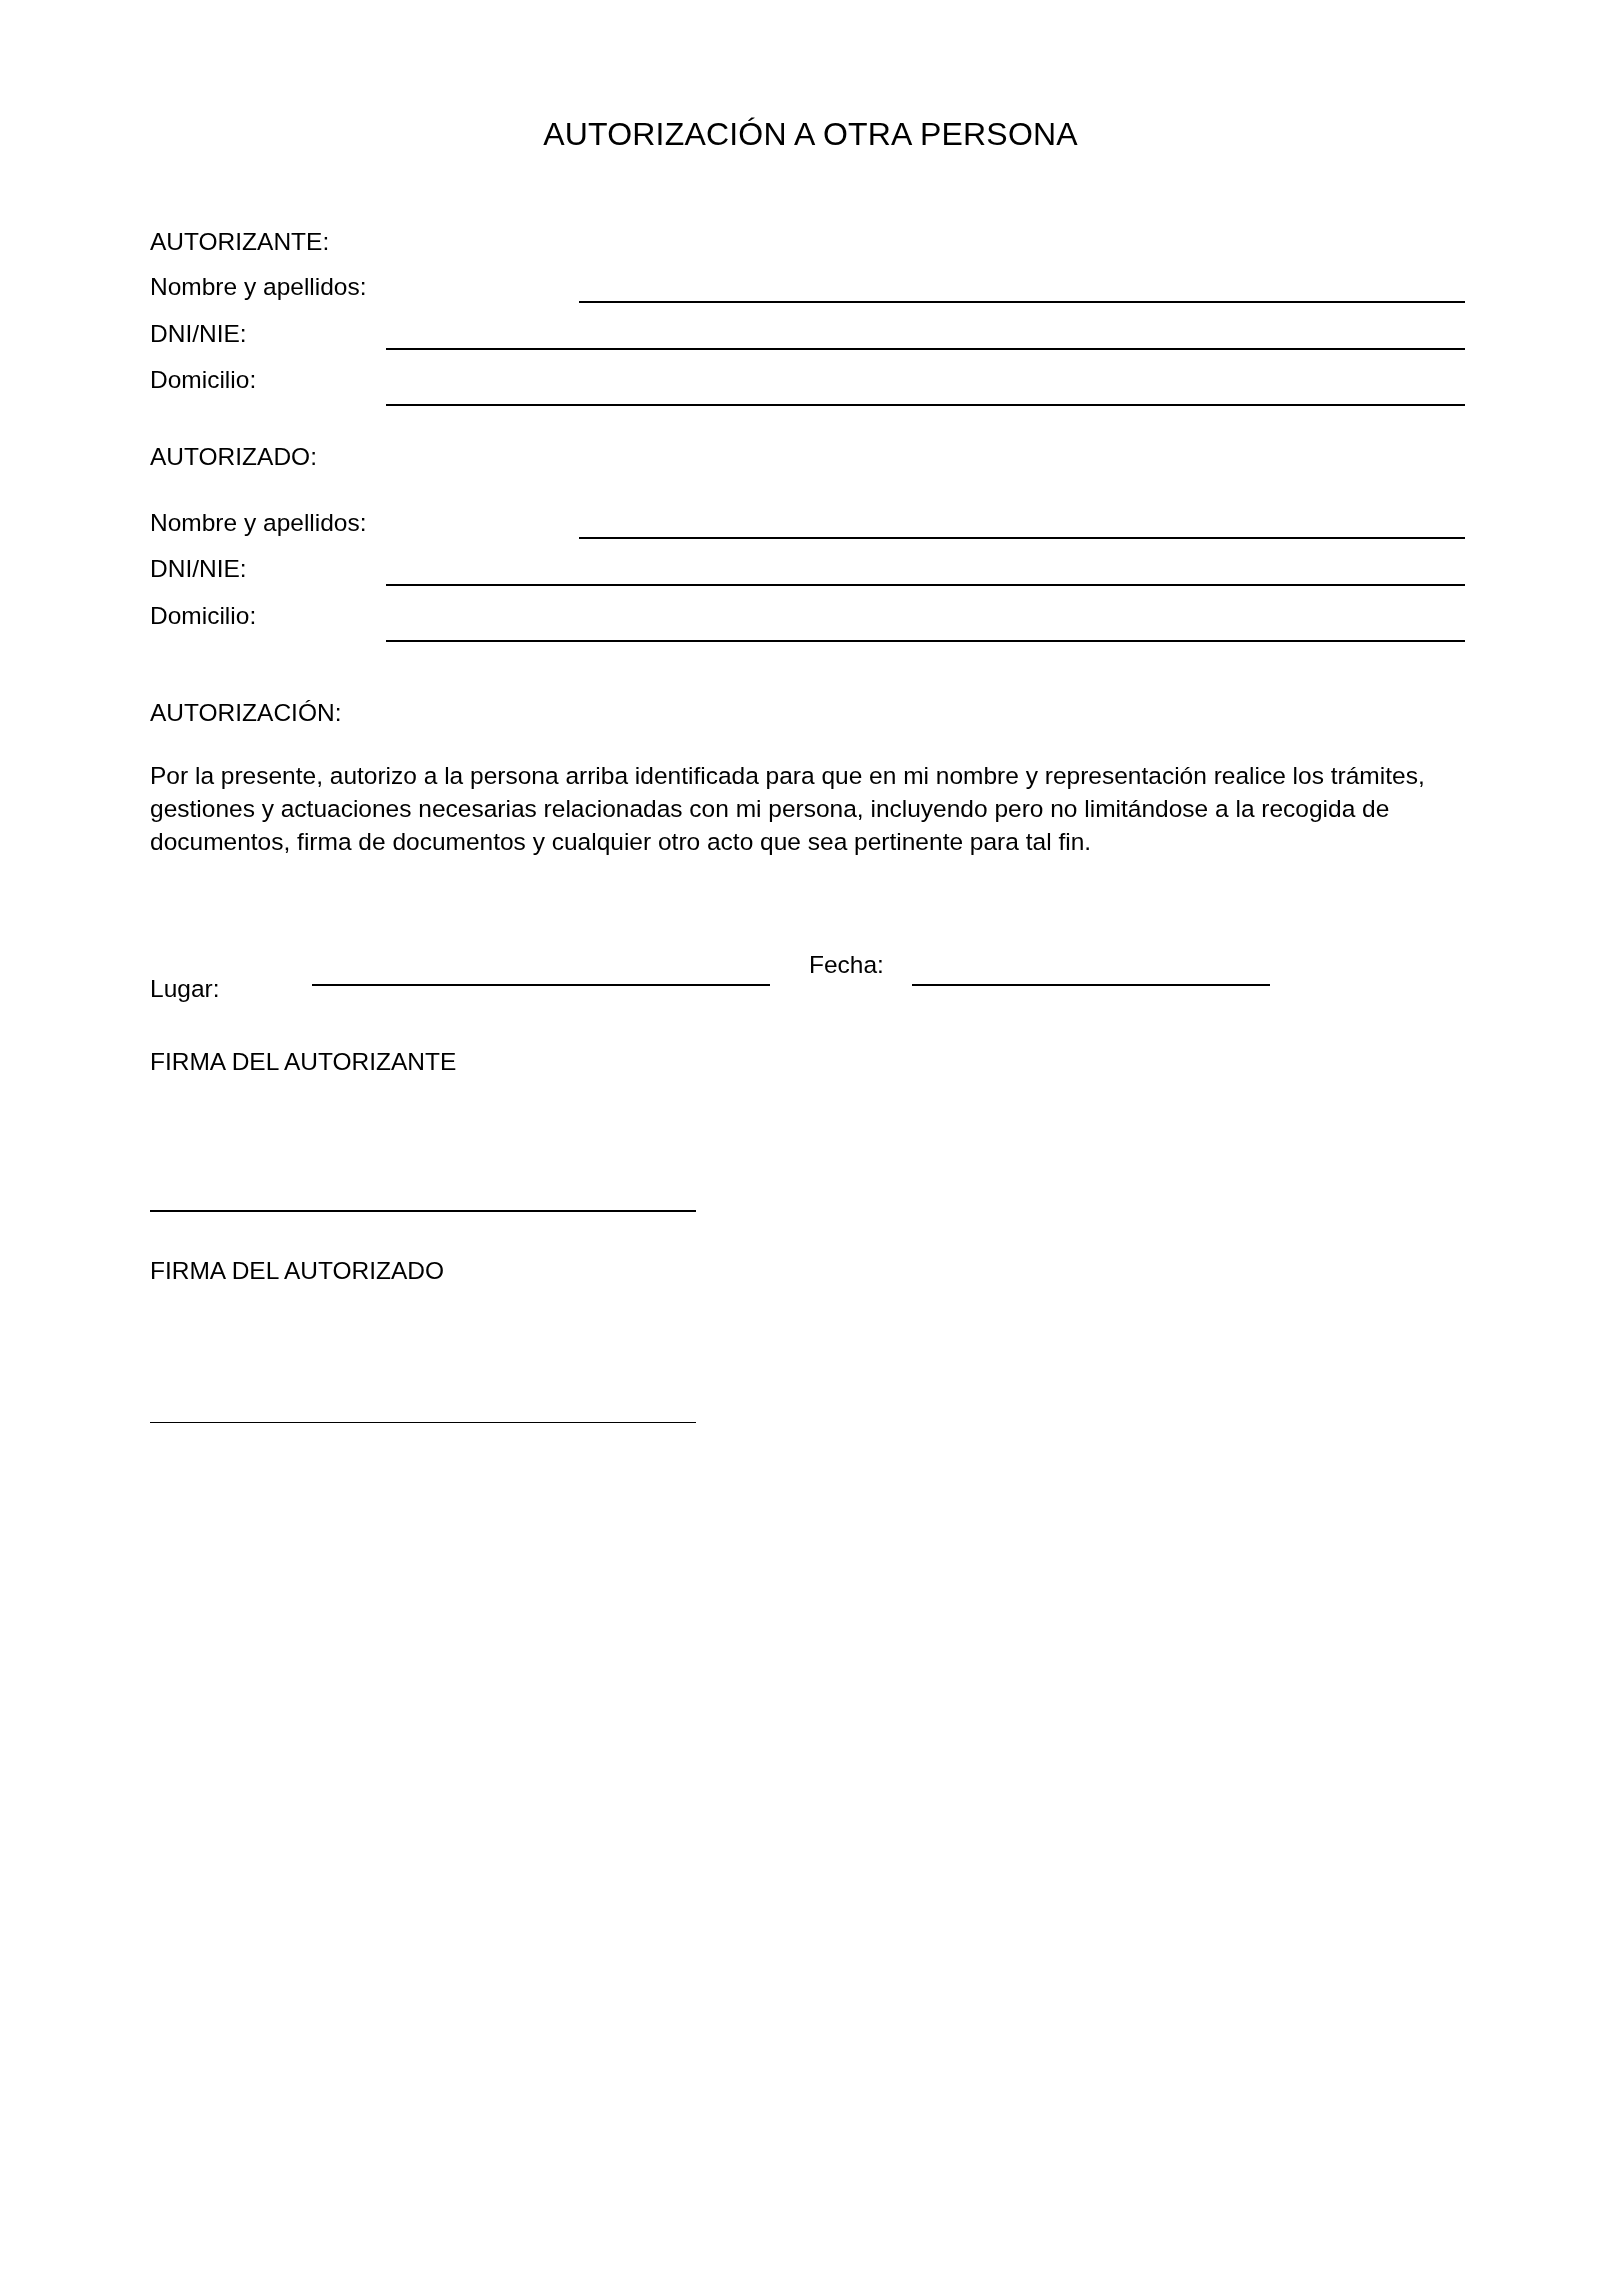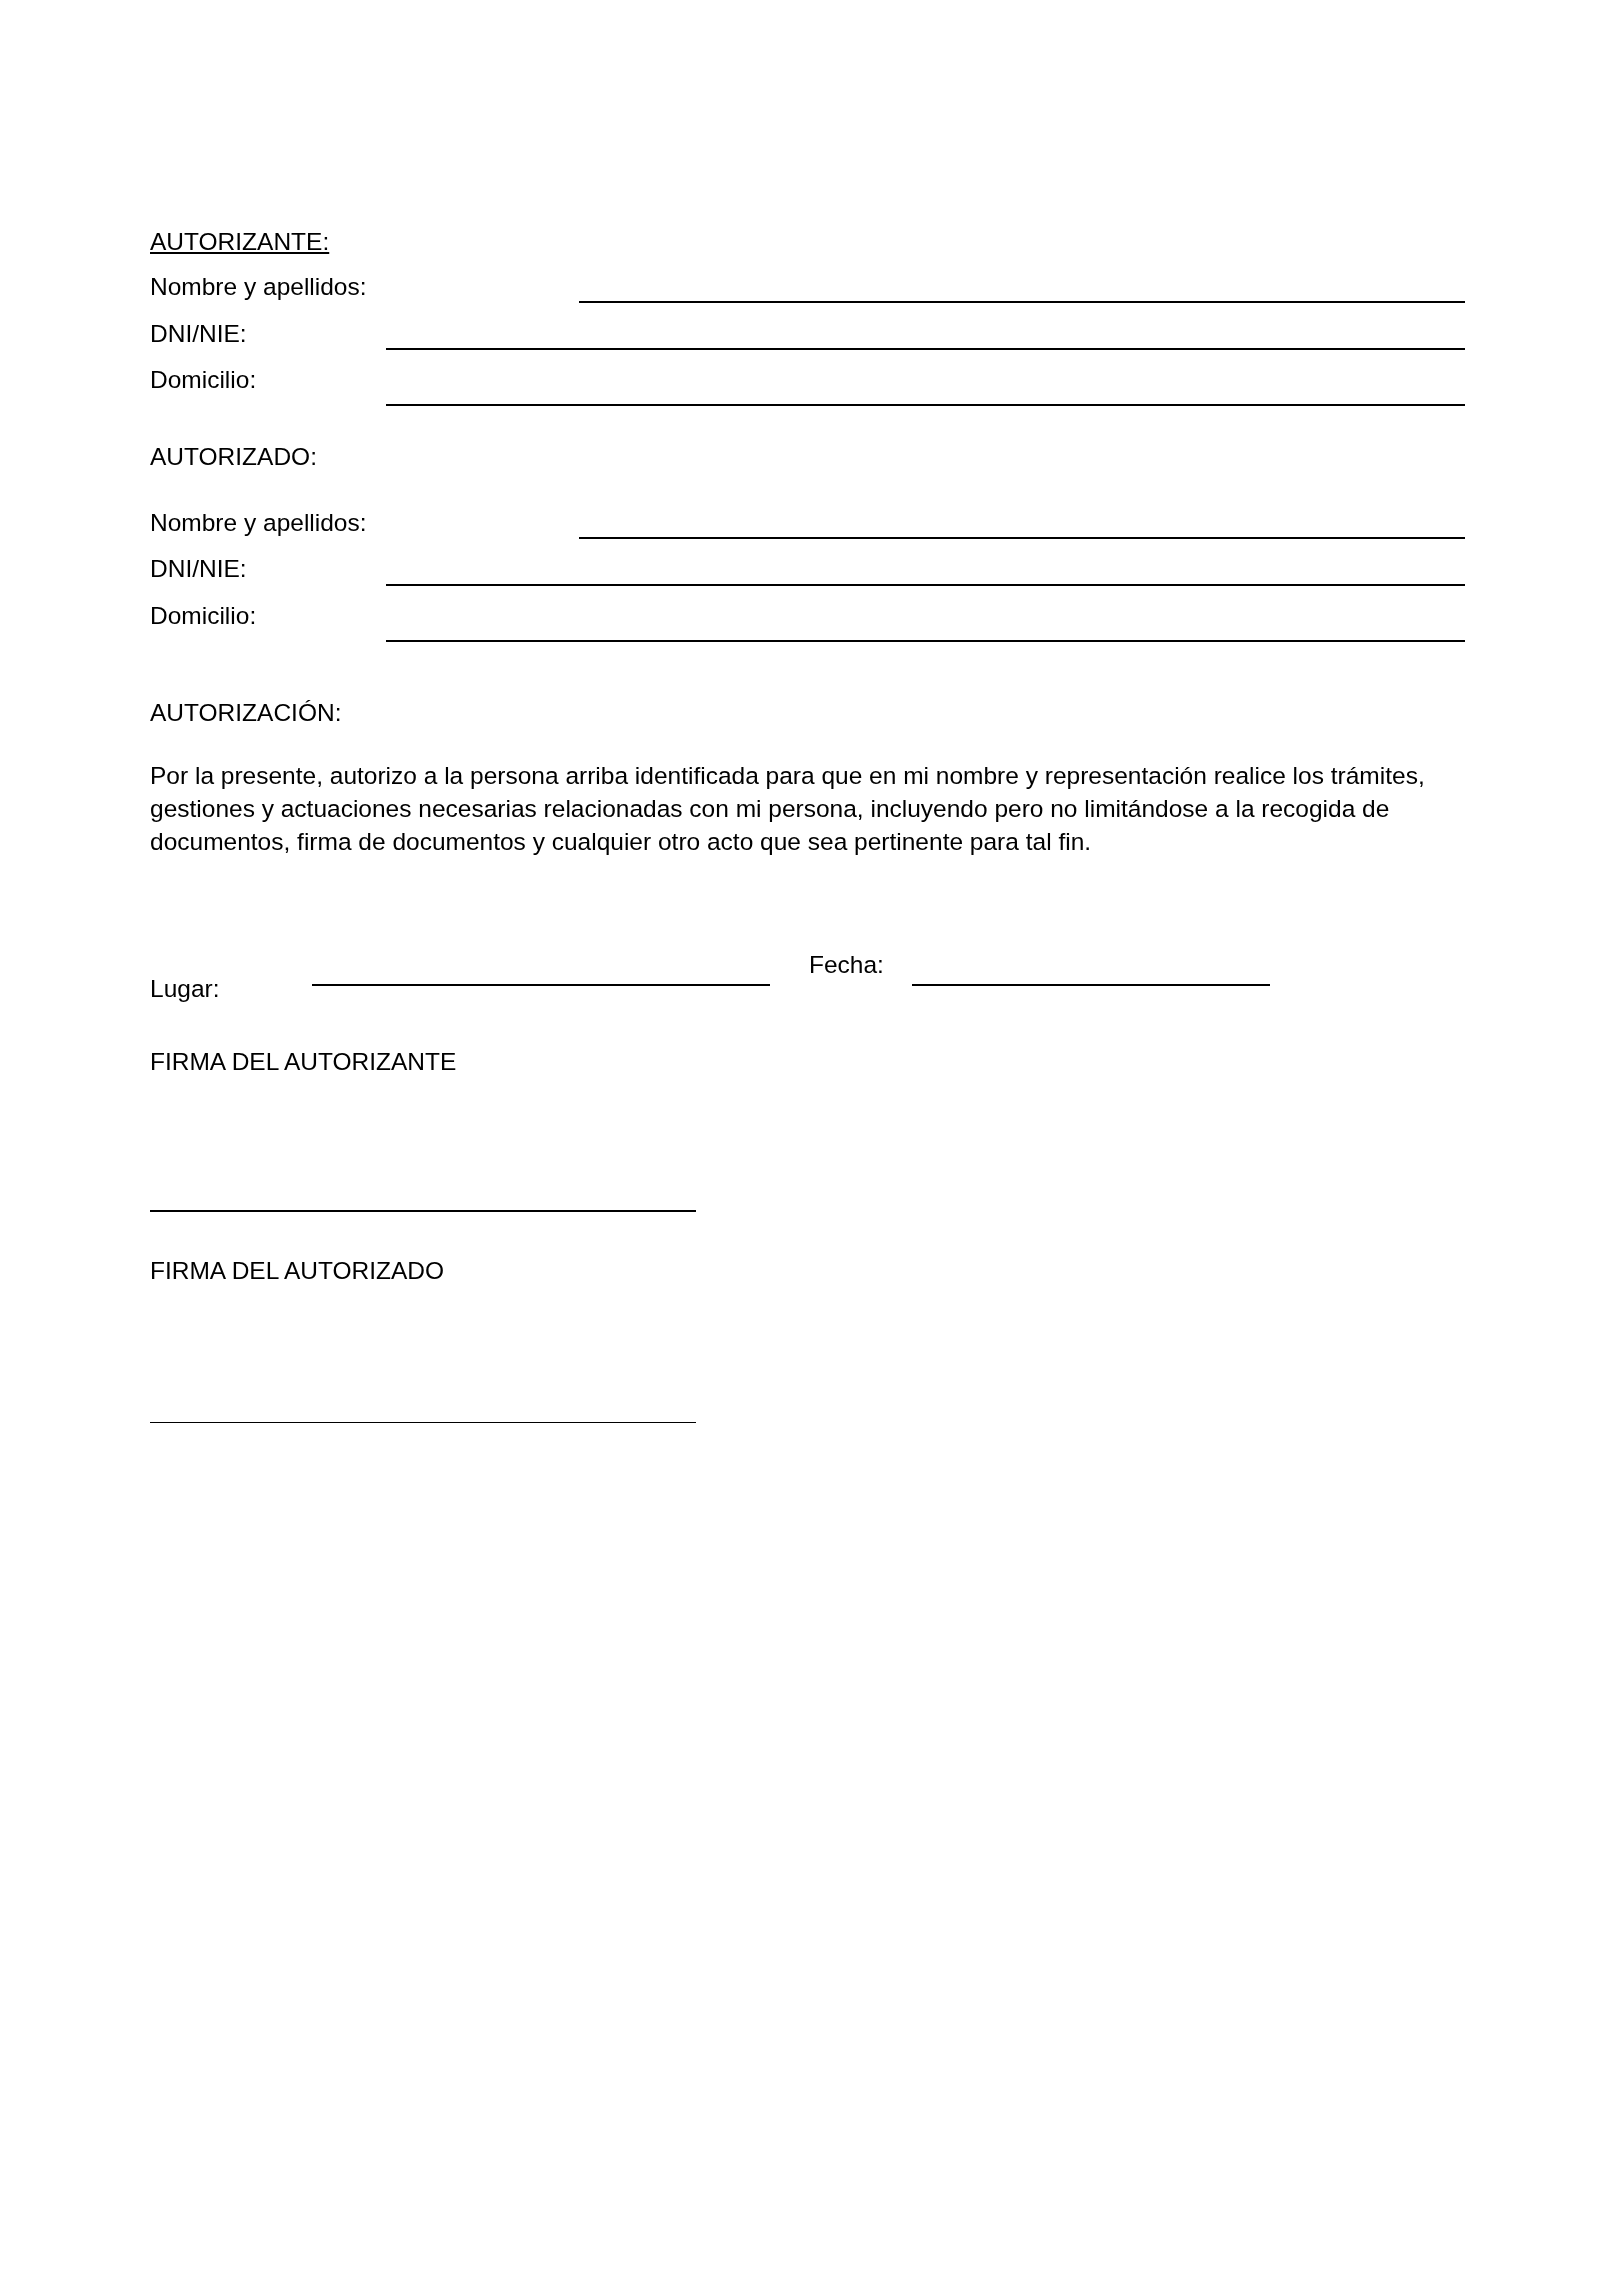--- a/index.html
+++ b/index.html
@@ -81,22 +81,23 @@
     font-weight: 400;
     line-height: 29px;
     white-space: nowrap;
   }
 </style>
 </head>
 <body>
 
 <div class="page">
 
+  <div class="doc-title">AUTORIZACIÓN A OTRA PERSONA</div>
 
-  <div class="section-head" style="left:150px; top:227px;text-decoration:underline;">AUTORIZANTE:</div>
+  <div class="section-head" style="left:150px; top:227px;">AUTORIZANTE:</div>
 
   <div class="label" style="left:150px; top:272px;">Nombre y apellidos:</div>
   <div class="rule" style="left:579px; top:301px; width:886px;"></div>
 
   <div class="label" style="left:150px; top:319px;">DNI/NIE:</div>
   <div class="rule" style="left:386px; top:348px; width:1079px;"></div>
 
   <div class="label" style="left:150px; top:365px;">Domicilio:</div>
   <div class="rule" style="left:386px; top:404px; width:1079px;"></div>
 

